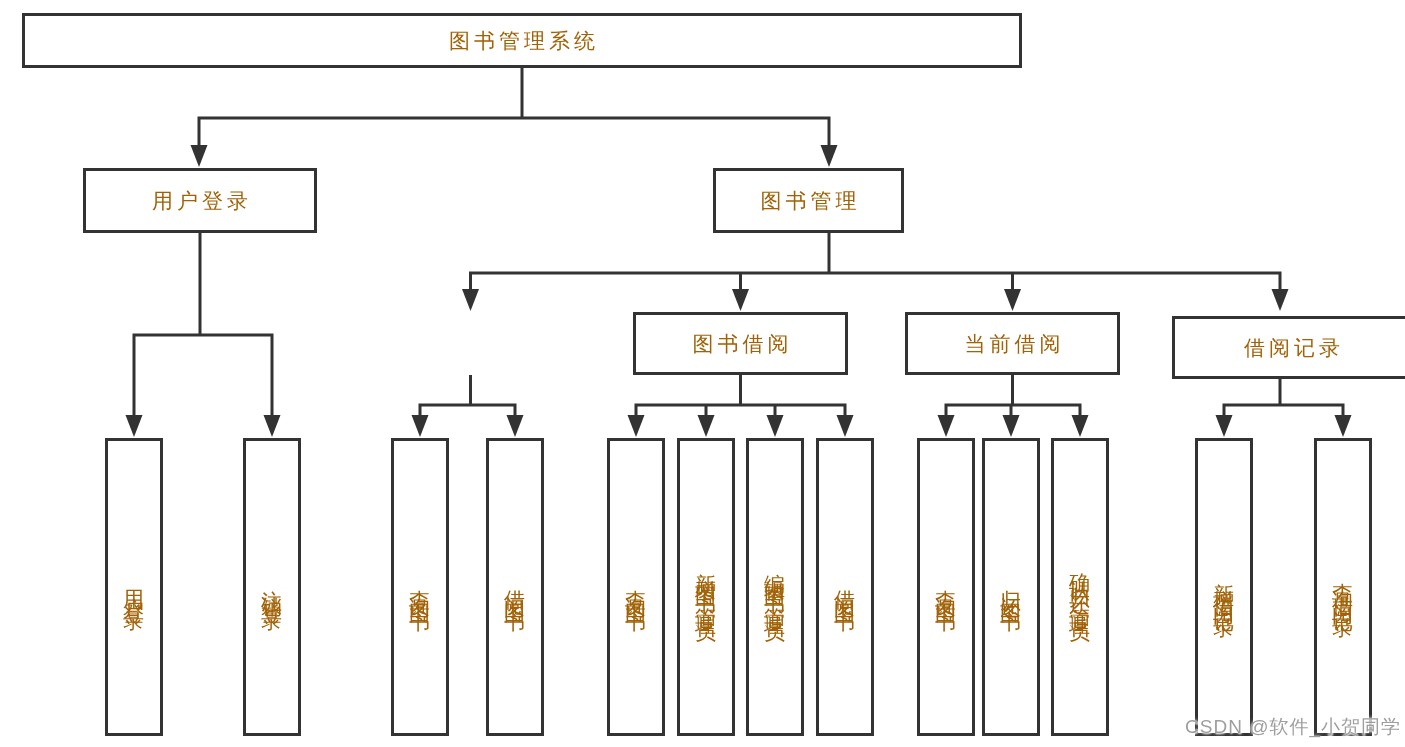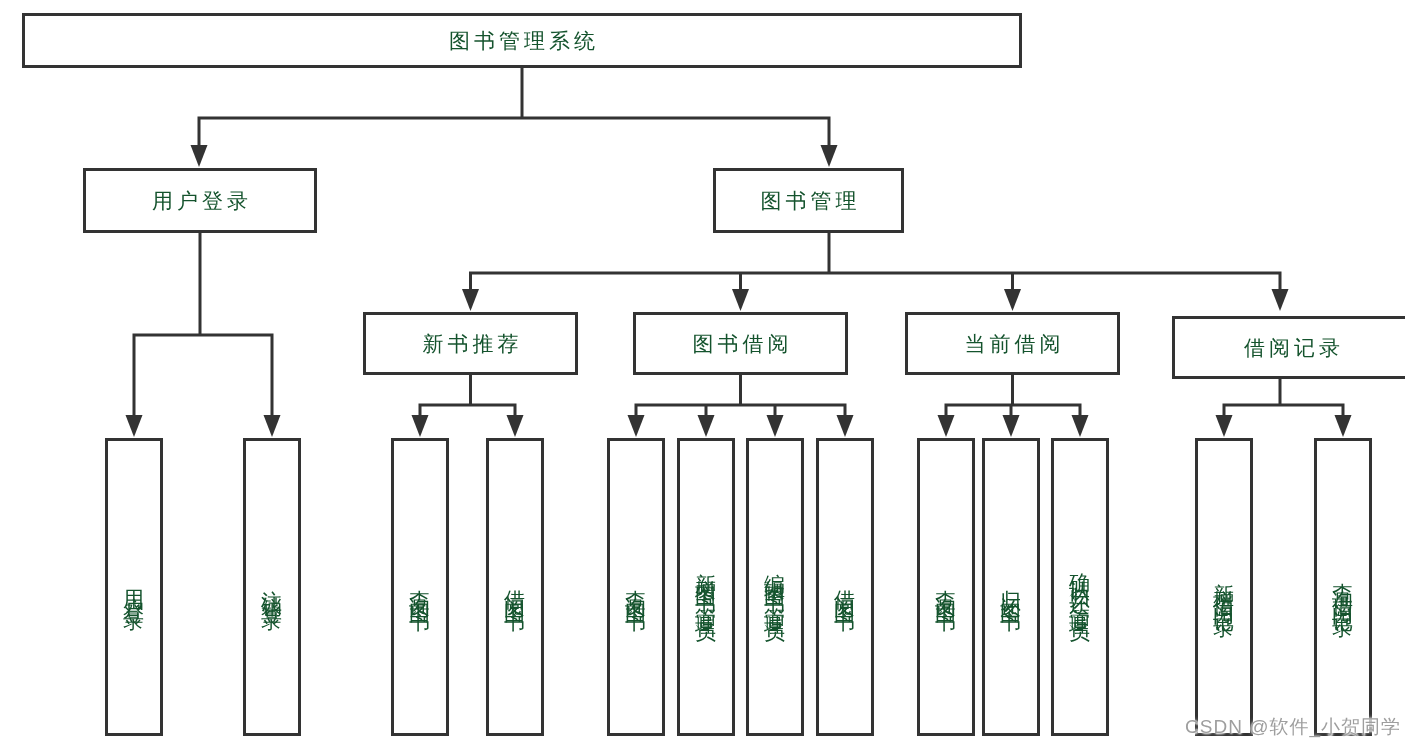--- a/index.html
+++ b/index.html
@@ -14,21 +14,21 @@
   .connectors {
     position: absolute;
     left: 0; top: 0;
     z-index: 1;
   }
   .node {
     position: absolute;
     box-sizing: border-box;
     border: 3px solid #333333;
     background: #ffffff;
-    color: #14532d;
+    color: #a16207;
     display: flex;
     align-items: center;
     justify-content: center;
     z-index: 2;
   }
   .hnode {
     font-size: 21px;
     letter-spacing: 4px;
     text-indent: 4px;
     white-space: nowrap;
@@ -113,21 +113,20 @@
       <polygon points="1215.5,415 1232.5,415 1224,437"></polygon>
       <polygon points="1334.5,415 1351.5,415 1343,437"></polygon>
     </g>
   </svg>
 
   <div class="node hnode" style="left:22px;top:13px;width:1000px;height:55px">图书管理系统</div>
 
   <div class="node hnode" style="left:83px;top:168px;width:234px;height:65px">用户登录</div>
   <div class="node hnode" style="left:713px;top:168px;width:191px;height:65px">图书管理</div>
 
-  <div class="node hnode" style="left:363px;top:312px;width:215px;height:63px">新书推荐</div>
   <div class="node hnode" style="left:633px;top:312px;width:215px;height:63px">图书借阅</div>
   <div class="node hnode" style="left:905px;top:312px;width:215px;height:63px">当前借阅</div>
   <div class="node hnode" style="left:1172px;top:316px;width:240px;height:63px">借阅记录</div>
 
   <div class="node vnode" style="left:105px;top:438px;width:58px;height:298px">用户登录</div>
   <div class="node vnode" style="left:243px;top:438px;width:58px;height:298px">注销登录</div>
 
   <div class="node vnode" style="left:391px;top:438px;width:58px;height:298px">查询图书</div>
   <div class="node vnode" style="left:486px;top:438px;width:58px;height:298px">借阅图书</div>
 

